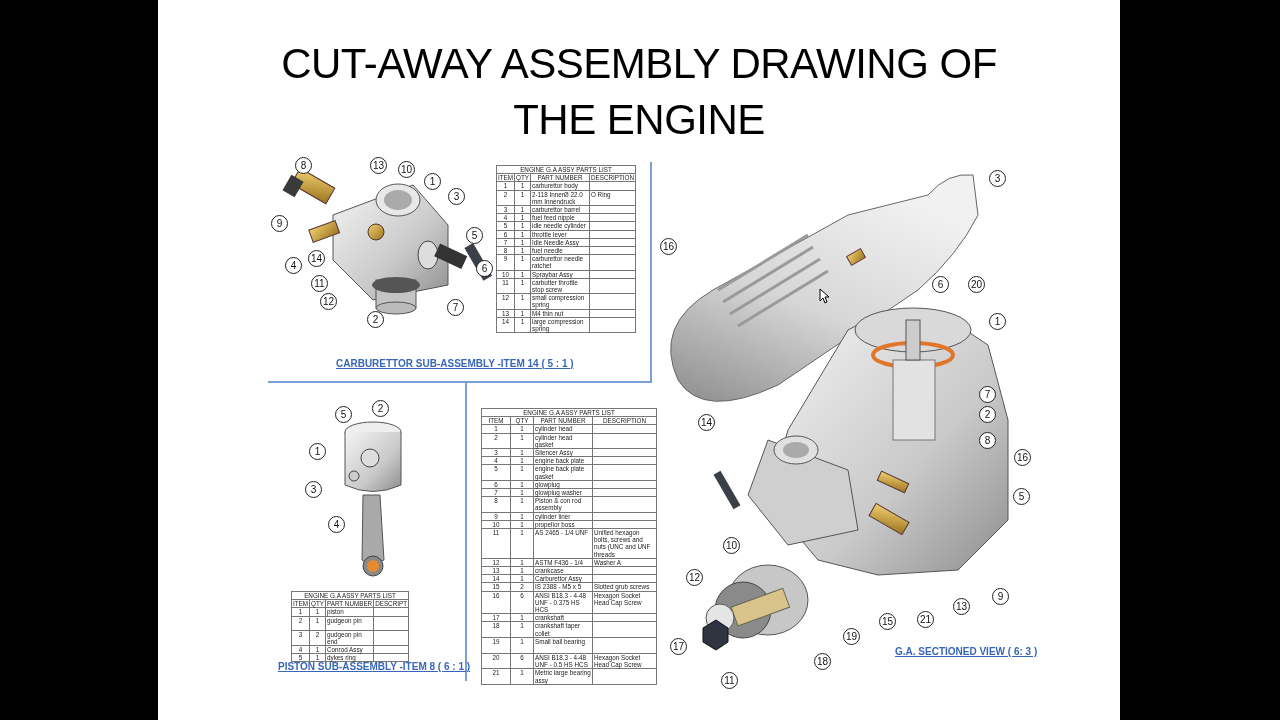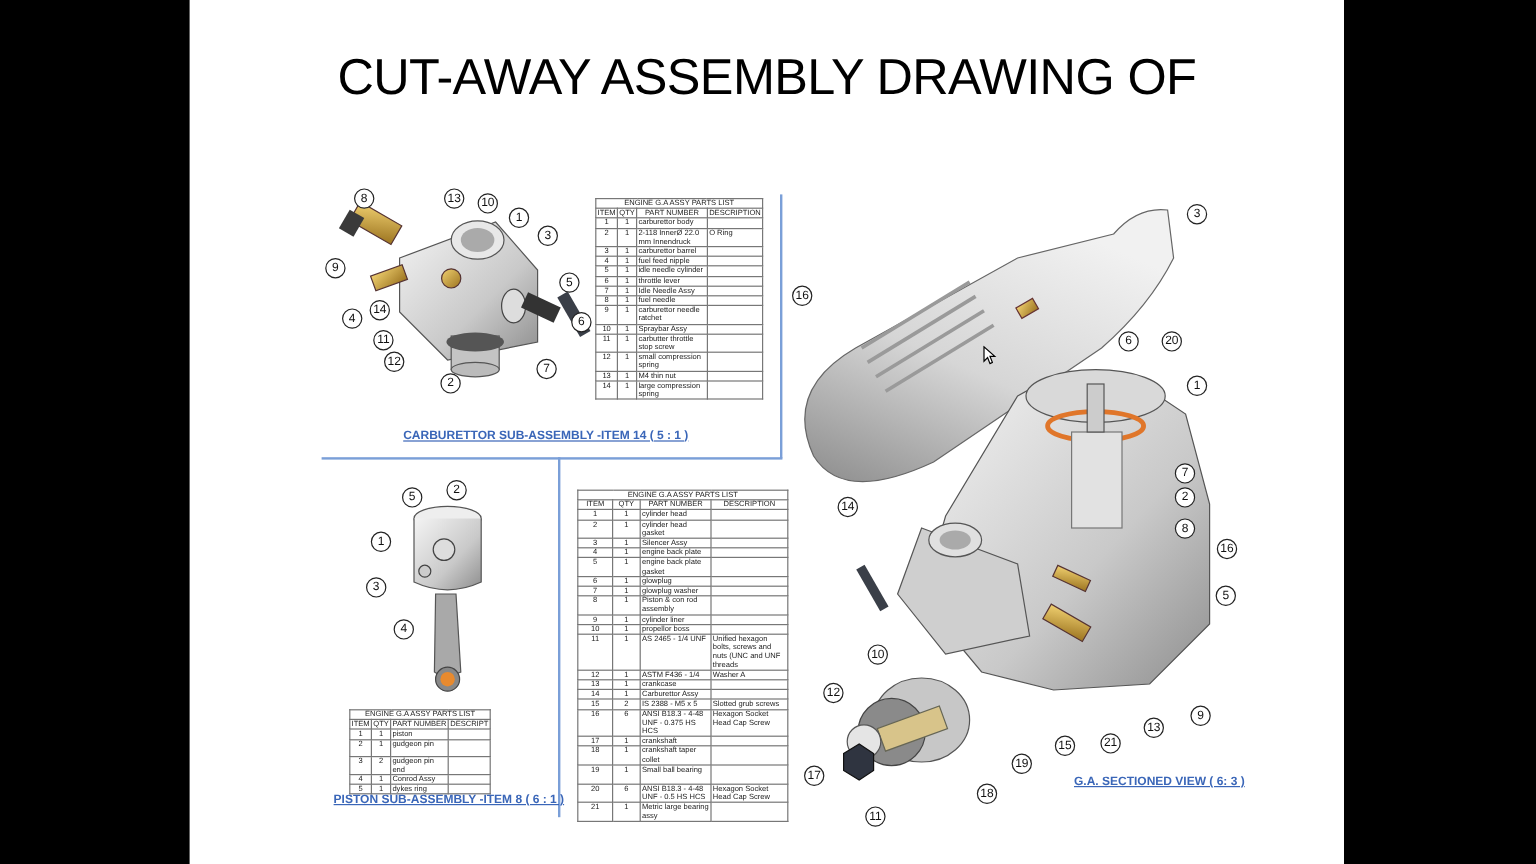--- a/index.html
+++ b/index.html
@@ -16,20 +16,21 @@
   .callout { position:absolute; width:15px; height:15px; border:1px solid #222; border-radius:50%; background:#fff; font-family:"Liberation Sans", sans-serif; font-size:10px; line-height:15px; text-align:center; color:#111; box-sizing:content-box; }
   svg.art { position:absolute; left:0; top:0; }
 </style>
 </head>
 <body>
 
 <div class="slide">
 
   <div class="title">
     <div>CUT-AWAY ASSEMBLY DRAWING OF</div>
+    <div>THE ENGINE</div>
   </div>
 
   <div class="frame-line" style="left:492px; top:162px; width:1.5px; height:220px;"></div>
   <div class="frame-line" style="left:110px; top:381px; width:384px; height:1.5px;"></div>
   <div class="frame-line" style="left:307px; top:381px; width:1.5px; height:300px;"></div>
 
   <svg class="art" width="962" height="720">
     <defs>
       <linearGradient id="metal" x1="0" y1="0" x2="1" y2="1">
         <stop offset="0" stop-color="#f4f4f4"></stop>

